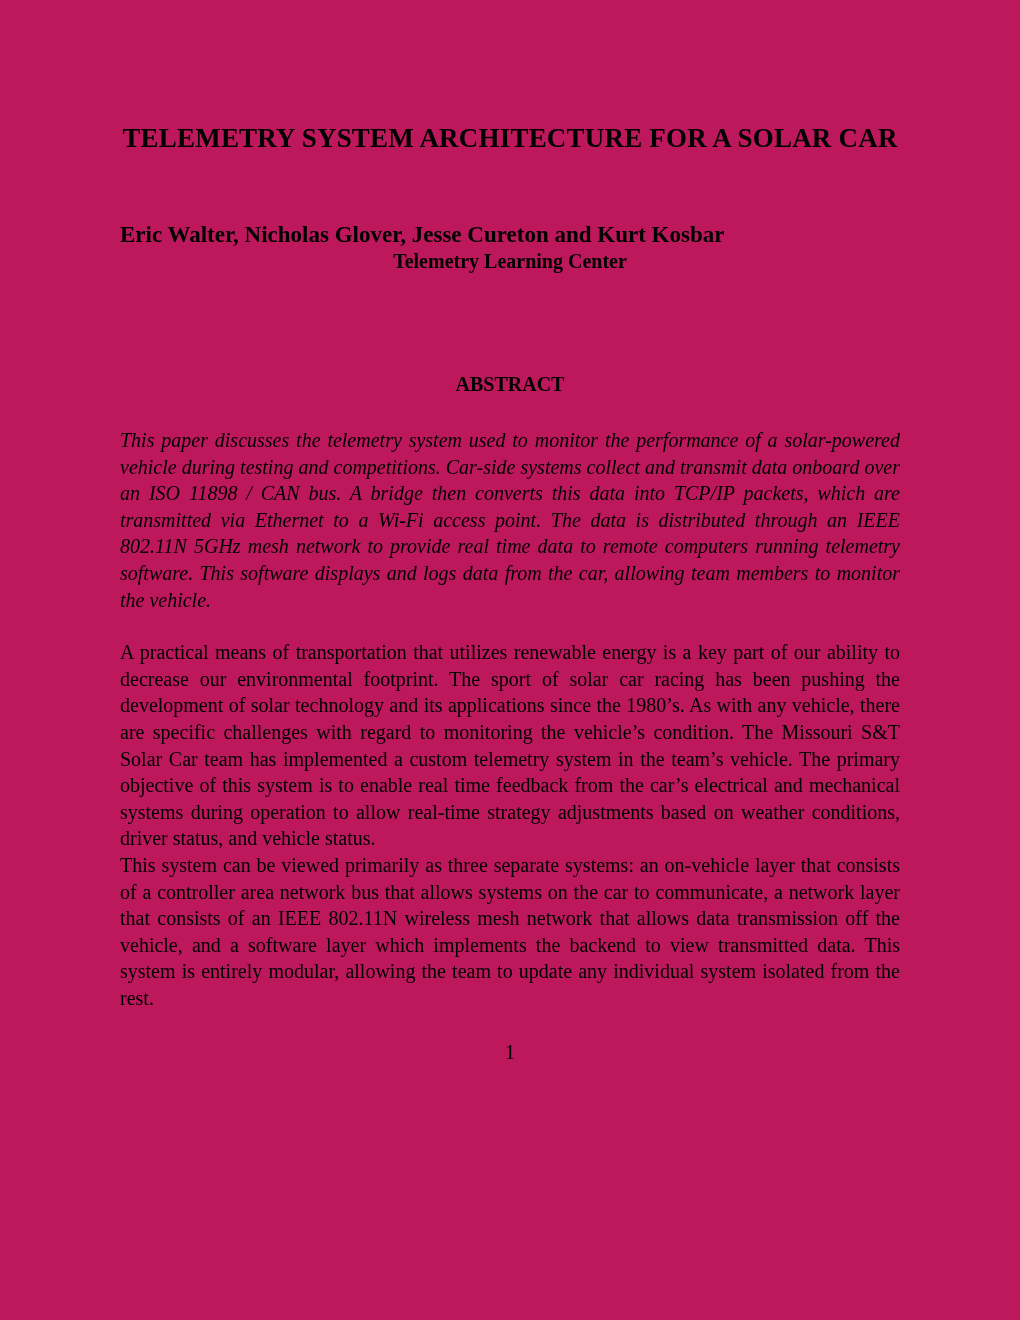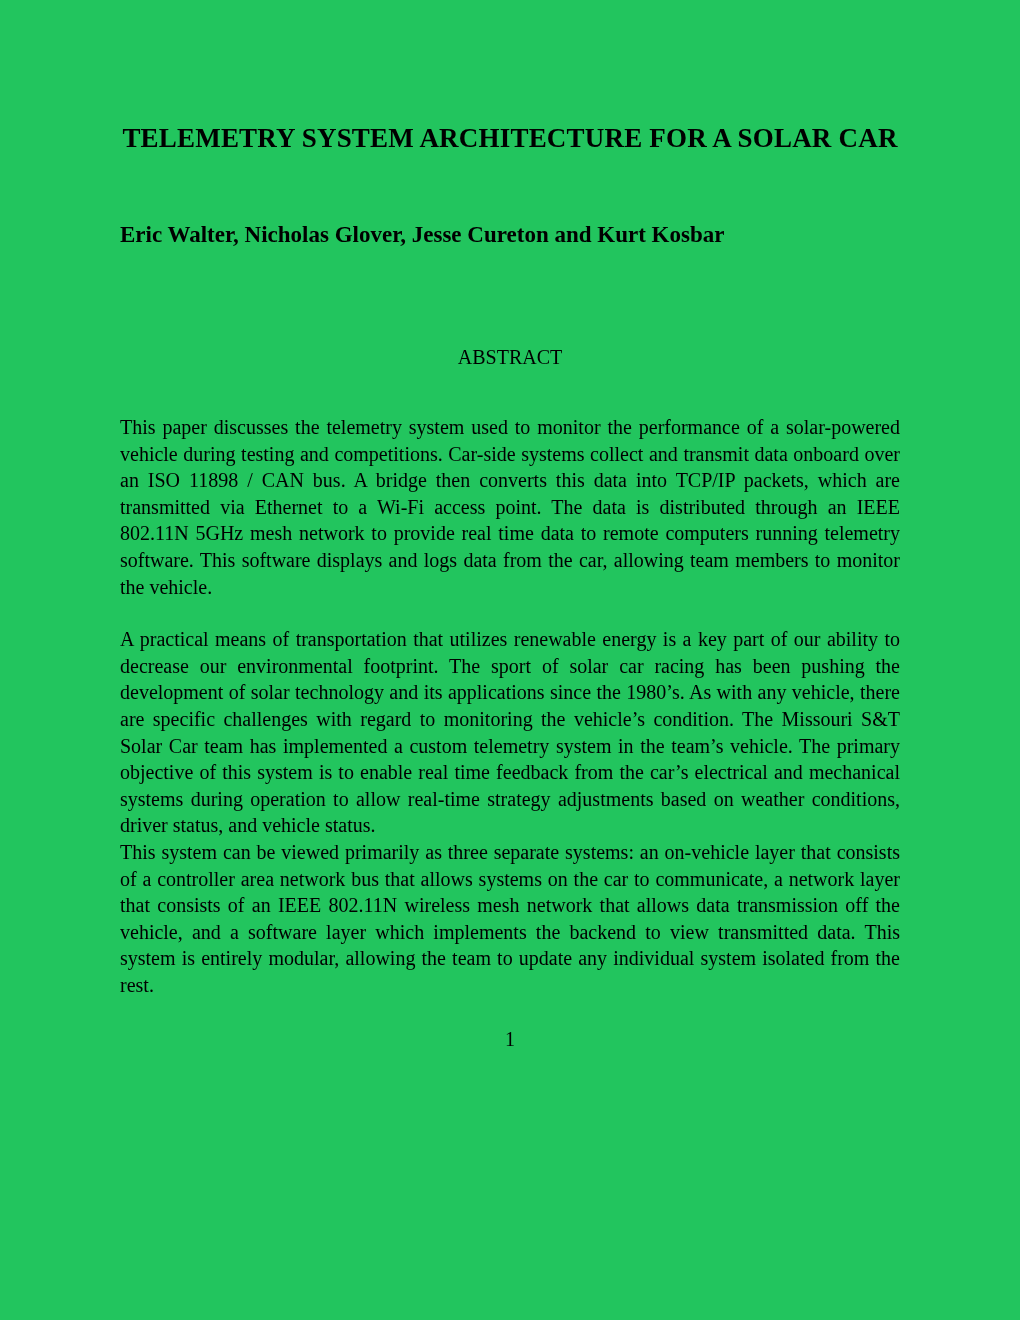--- a/index.html
+++ b/index.html
@@ -4,21 +4,21 @@
 <style>
   html, body {
     margin: 0;
     padding: 0;
     background: #ffffff;
   }
   .page {
     position: relative;
     width: 1020px;
     height: 1320px;
-    background: #22c55e;
+    background: #be185d;
     color: #000000;
     font-family: "Liberation Serif", "DejaVu Serif", serif;
     box-sizing: border-box;
     padding: 0 120px;
     overflow: hidden;
   }
   .title {
     margin: 0;
     padding-top: 121px;
     font-size: 27px;
@@ -37,41 +37,42 @@
   .affil-line {
     font-size: 20px;
     line-height: 27px;
     font-weight: bold;
     text-align: center;
   }
   .section-heading {
     margin: 17px;
     font-size: 20px;
     line-height: 27px;
-    font-weight: normal;
+    font-weight: bold;
     text-align: center;
   }
   .abstract-heading {
     margin-top: 96px;
   }
   .intro-heading {
     margin-top: 52px;
   }
   .heading-number {
     margin-right: 0.65em;
   }
   .body-para {
     margin: 0;
     font-size: 20px;
     line-height: 26.6px;
     text-align: justify;
     text-justify: inter-word;
   }
   .abstract-body {
-    margin-top: 43px;
+    margin-top: 29px;
+    font-style: italic;
   }
   .keywords {
     margin-top: 23px;
     font-size: 20px;
     line-height: 27px;
     text-align: left;
   }
   .intro-para-1 {
     margin-top: 26px;
   }
@@ -87,20 +88,21 @@
 </head>
 <body>
 
 <div class="page">
 
   <h1 class="title">TELEMETRY SYSTEM ARCHITECTURE FOR A SOLAR CAR</h1>
 
   <div class="authors">Eric Walter, Nicholas Glover, Jesse Cureton and Kurt Kosbar</div>
 
   <div>
+    <div class="affil-line">Telemetry Learning Center</div>
   </div>
 
   <h2 class="section-heading abstract-heading">ABSTRACT</h2>
 
   <p class="body-para abstract-body">This paper discusses the telemetry system used to monitor the performance of a solar-powered vehicle during testing and competitions. Car-side systems collect and transmit data onboard over an ISO 11898 / CAN bus. A bridge then converts this data into TCP/IP packets, which are transmitted via Ethernet to a Wi-Fi access point. The data is distributed through an IEEE 802.11N 5GHz mesh network to provide real time data to remote computers running telemetry software. This software displays and logs data from the car, allowing team members to monitor the vehicle.</p>
 
 
 
   <p class="body-para intro-para-1">A practical means of transportation that utilizes renewable energy is a key part of our ability to decrease our environmental footprint. The sport of solar car racing has been pushing the development of solar technology and its applications since the 1980’s. As with any vehicle, there are specific challenges with regard to monitoring the vehicle’s condition. The Missouri S&amp;T Solar Car team has implemented a custom telemetry system in the team’s vehicle. The primary objective of this system is to enable real time feedback from the car’s electrical and mechanical systems during operation to allow real-time strategy adjustments based on weather conditions, driver status, and vehicle status.</p>
 

